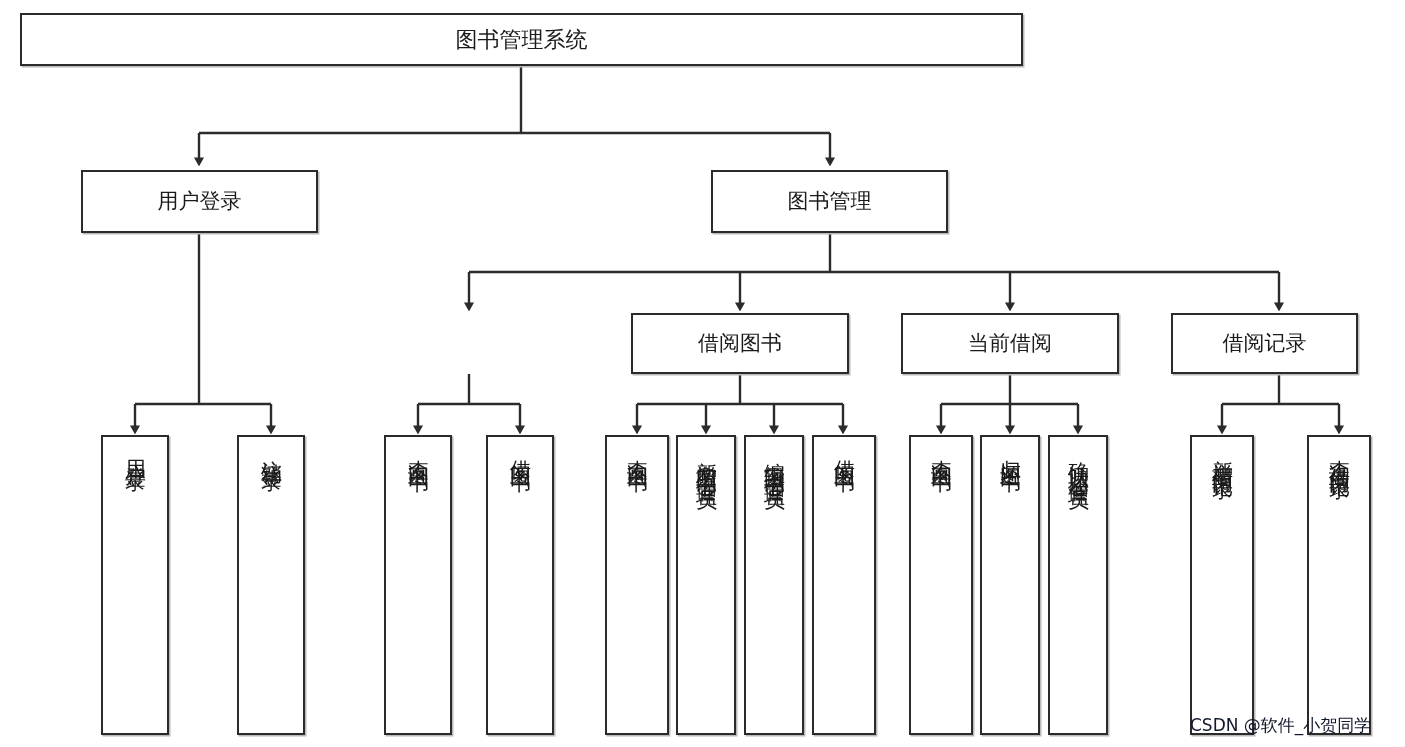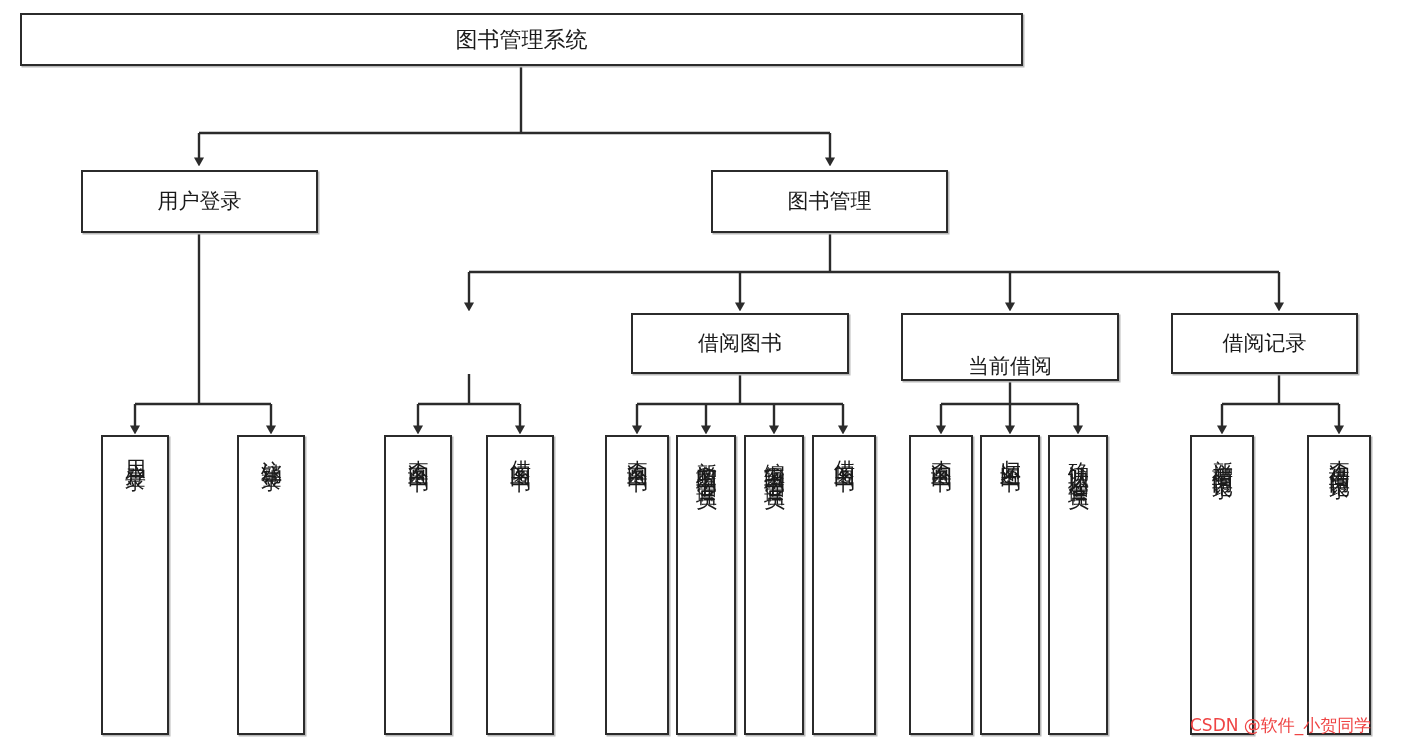--- a/index.html
+++ b/index.html
@@ -64,21 +64,21 @@
     line-height: 1;
   }
   .node.v.tall .label {
     padding-top: 2px;
   }
   .watermark {
     position: absolute;
     left: 1190px;
     top: 714px;
     font-size: 17px;
-    color: #ef4444;
+    color: #0f172a;
     white-space: nowrap;
     z-index: 5;
     font-family: "DejaVu Sans", "Liberation Sans", sans-serif;
   }
 </style>
 </head>
 <body>
 
 <div id="diagram">
 
@@ -143,21 +143,21 @@
 
   <div class="node h" style="left:711px; top:170px; width:237px; height:63px;">
     <span class="label">图书管理</span>
   </div>
 
 
   <div class="node h" style="left:631px; top:313px; width:218px; height:61px;">
     <span class="label">借阅图书</span>
   </div>
 
-  <div class="node h" style="left:901px; top:313px; width:218px; height:68px;align-items:flex-end;">
+  <div class="node h" style="left:901px; top:313px; width:218px; height:61px;">
     <span class="label">当前借阅</span>
   </div>
 
   <div class="node h" style="left:1171px; top:313px; width:187px; height:61px;">
     <span class="label">借阅记录</span>
   </div>
 
   <div class="node v" style="left:101px; top:435px; width:68px; height:300px;">
     <span class="label">用户登录</span>
   </div>

